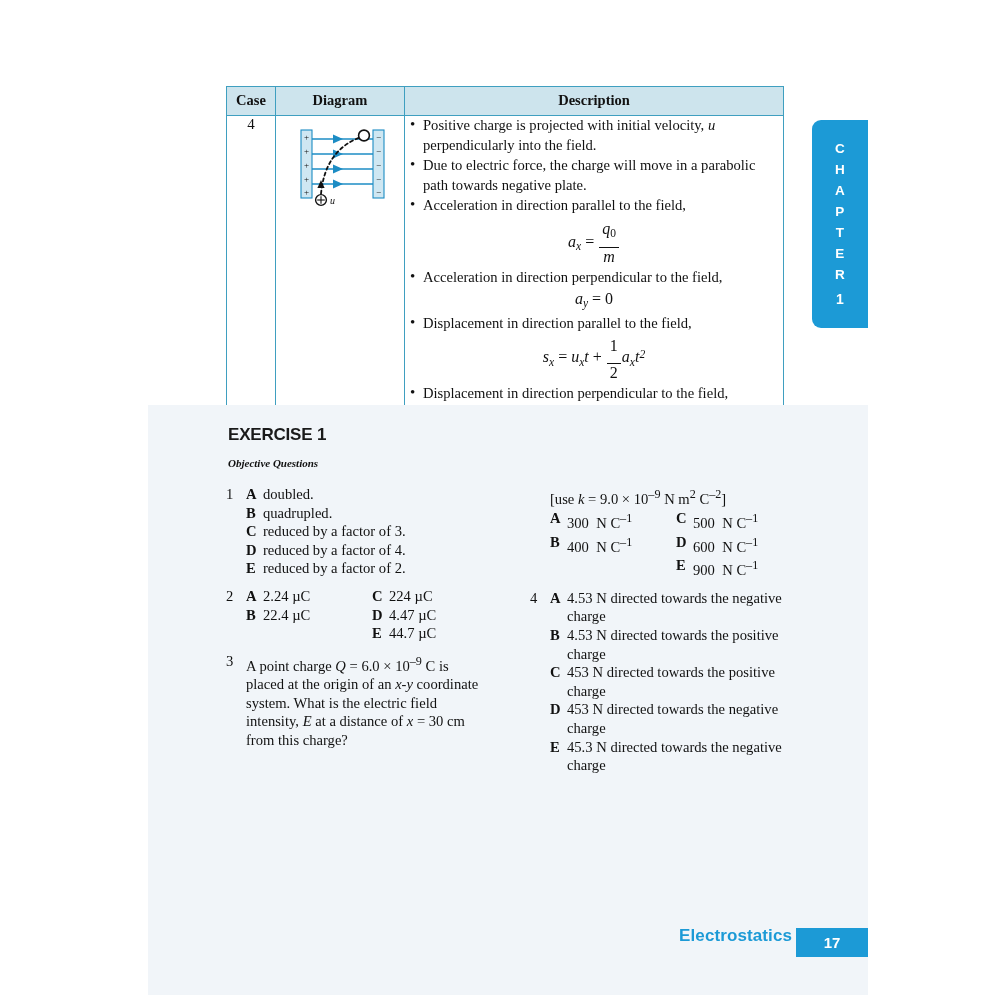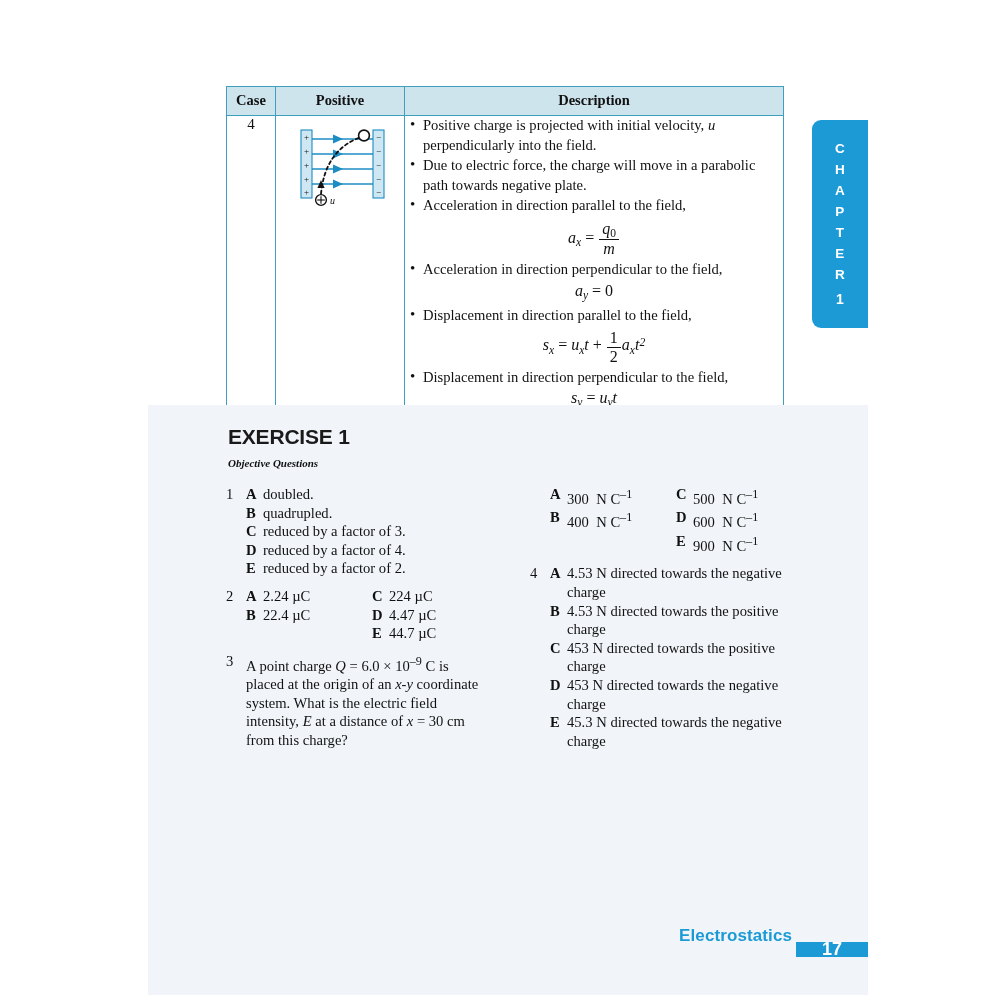--- a/index.html
+++ b/index.html
@@ -121,42 +121,42 @@
   .sub { font-size: 0.72em; vertical-align: -0.27em; font-style: italic; }
   .sub-up { font-size: 0.72em; vertical-align: -0.27em; font-style: normal; }
   .sup { font-size: 0.72em; vertical-align: 0.42em; font-style: italic; }
   .frac {
     display: inline-block;
     vertical-align: middle;
     text-align: center;
     line-height: 1.08;
     margin: 0 1px;
   }
-  .frac .num { display: block; border-bottom: 1px solid #111; padding: 0 3px 0px; }
+  .frac .num { display: block; border-bottom: 1px solid #111; padding: 0 3px 8px; }
   .frac .den { display: block; padding: 0px 3px 0; }
 
   
   .diagram-svg { display: block; margin: 0 auto; }
 
   
   #exercise-panel {
     position: absolute;
     left: 148px;
     top: 405px;
     width: 720px;
     height: 590px;
     background: #f1f5f9;
   }
   #exercise-title {
     position: absolute;
     left: 80px;
     top: 20px;
     font-family: "Liberation Sans", sans-serif;
     font-weight: bold;
-    font-size: 21px;
+    font-size: 17px;
     letter-spacing: -0.2px;
     color: #1a1a1a;
   }
   #objective-heading {
     position: absolute;
     left: 80px;
     top: 52px;
     font-family: "Liberation Serif", serif;
     font-weight: bold;
     font-style: italic;
@@ -226,25 +226,25 @@
     font-size: 17px;
     font-weight: bold;
     color: #1c9ad6;
     letter-spacing: 0.1px;
   }
   #page-number-box {
     position: absolute;
     right: 0px;
     bottom: 38px;
     width: 72px;
-    height: 15px;
+    height: 29px;
     background: #1c9ad6;
     color: #ffffff;
     font-family: "Liberation Sans", sans-serif;
-    font-size: 18px;
+    font-size: 15px;
     font-weight: bold;
     display: flex;
     align-items: center;
     justify-content: center;
   }
 </style>
 </head>
 <body>
 
 <div id="chapter-tab">
@@ -255,21 +255,21 @@
   <span class="ch-letter">T</span>
   <span class="ch-letter">E</span>
   <span class="ch-letter">R</span>
   <span class="ch-num">1</span>
 </div>
 
 <table id="case-table">
   <thead>
     <tr>
       <th class="col-case">Case</th>
-      <th class="col-diagram">Positive</th>
+      <th class="col-diagram">Diagram</th>
       <th class="col-desc">Description</th>
     </tr>
   </thead>
   <tbody>
     <tr>
       <td class="cell-case">4</td>
       <td class="cell-diagram">
 
         <svg class="diagram-svg" width="110" height="110" viewBox="0 0 110 110">
 
@@ -443,20 +443,21 @@
         </div>
       </div>
 
     </div>
 
     <div class="q-col">
 
       <div class="question">
         <div class="q-num"></div>
         <div class="q-body">
+          <p class="note-line"><span>[use </span><i class="v">k</i><span> = 9.0 × 10</span><sup>–9</sup><span> N m</span><sup>2</sup><span> C</span><sup>–2</sup><span>]</span></p>
 
           <div class="opts opts-grid">
             <div class="opt">
               <span class="opt-letter">A</span>
               <span class="opt-text"><span>300</span>&nbsp;&nbsp;<span>N C</span><sup>–1</sup></span>
             </div>
             <div class="opt">
               <span class="opt-letter">C</span>
               <span class="opt-text"><span>500</span>&nbsp;&nbsp;<span>N C</span><sup>–1</sup></span>
             </div>

